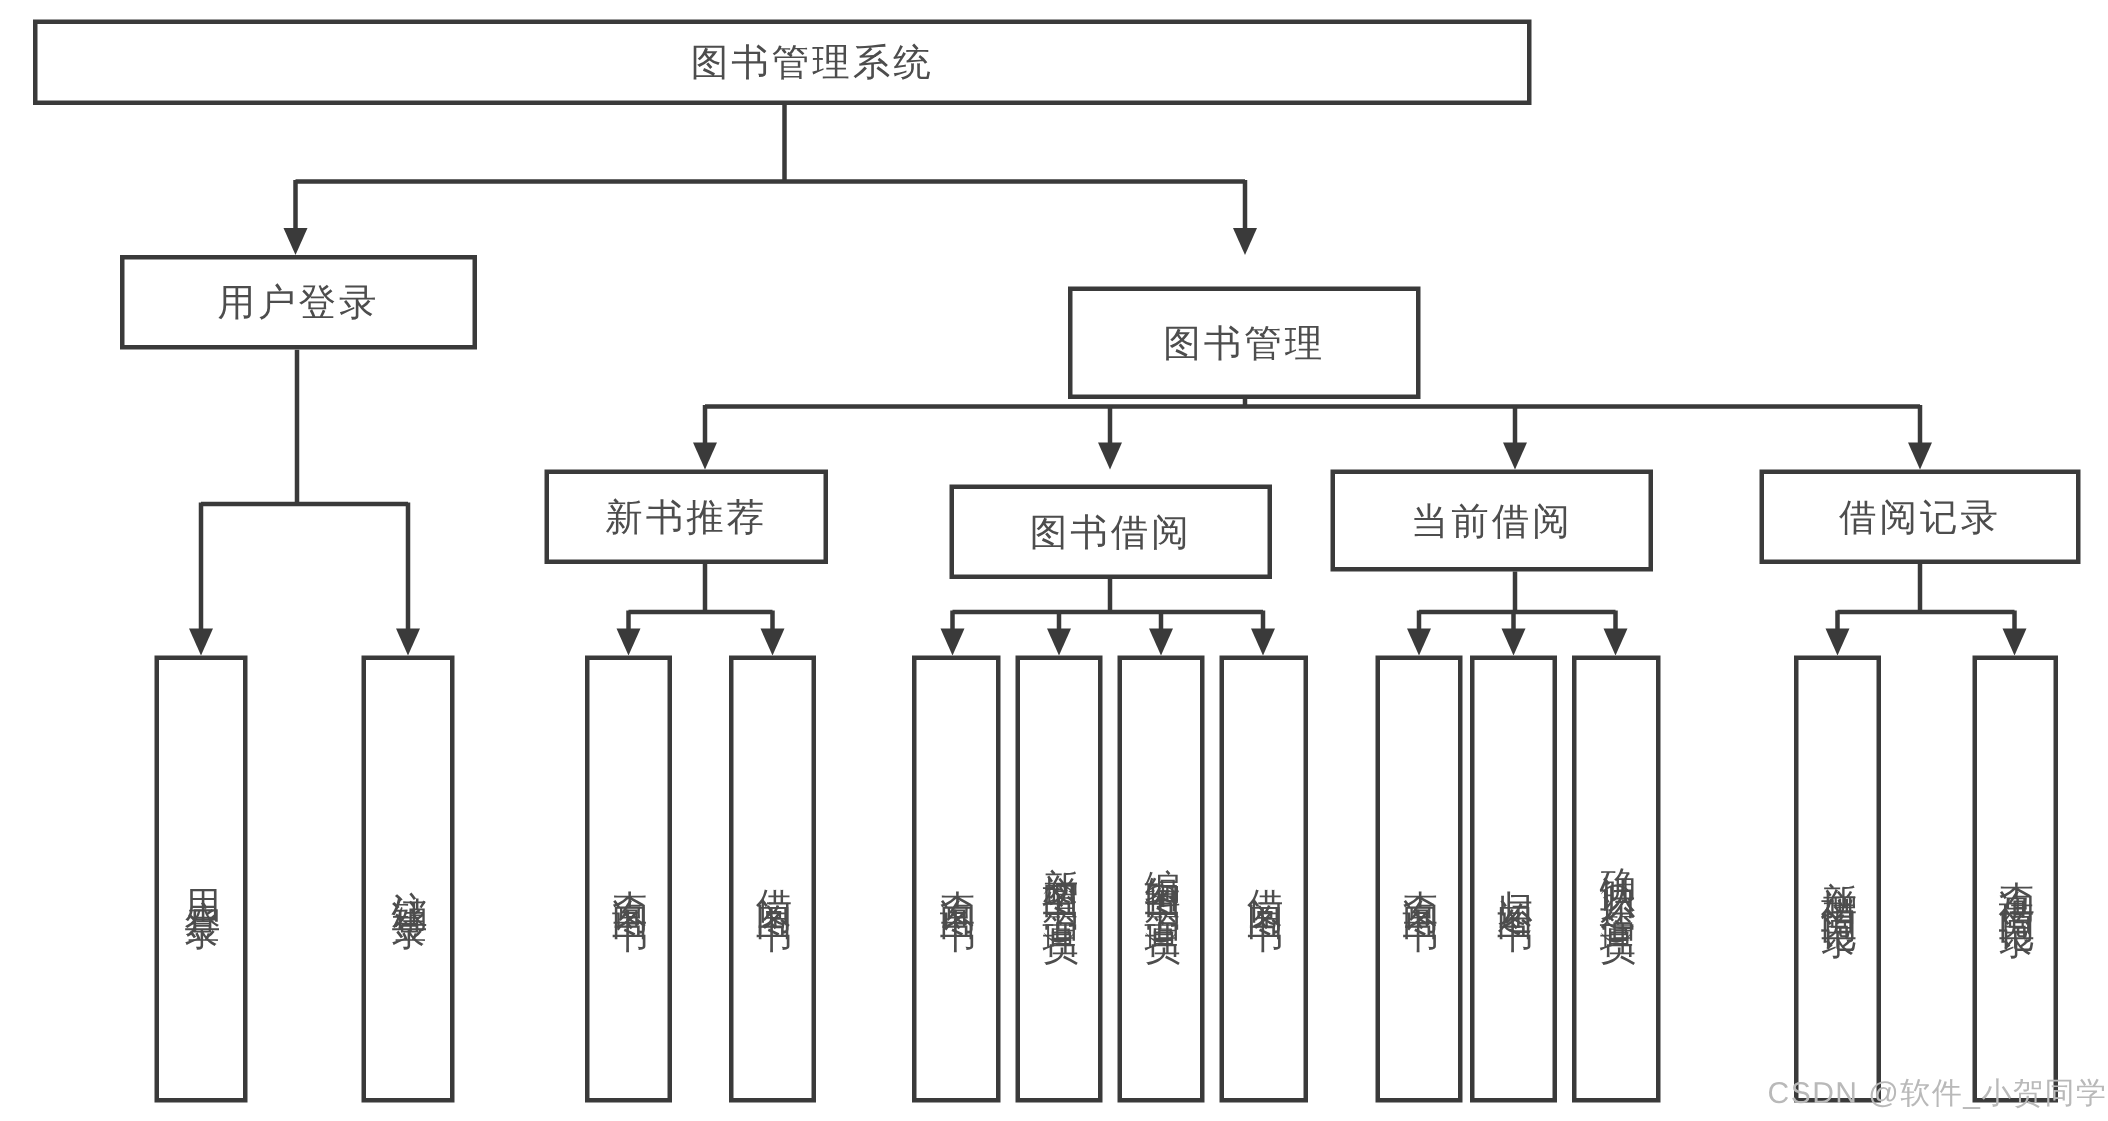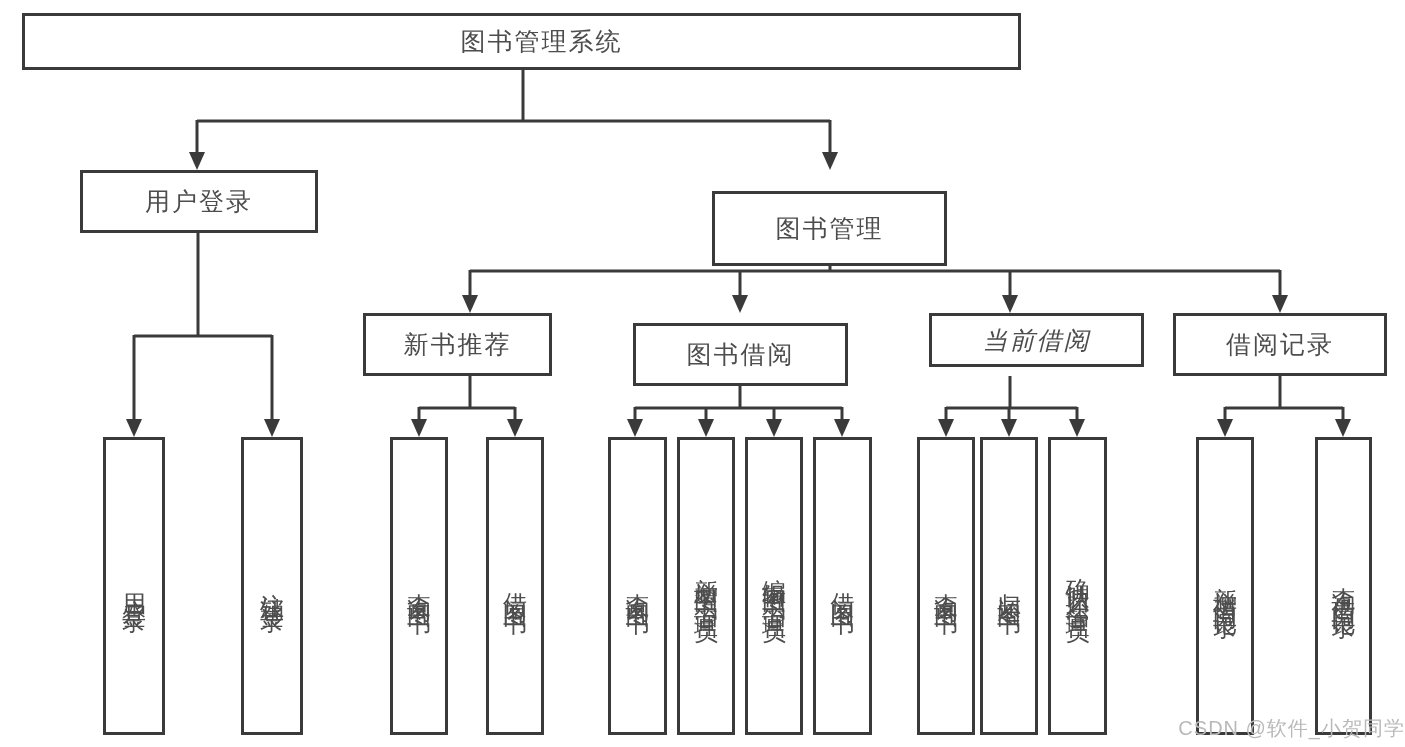--- a/index.html
+++ b/index.html
@@ -120,21 +120,21 @@
       </div>
       <div class="box h" style="left: 712px; top: 174px; width: 235px; height: 75px; margin-top: 17px;">
         <span class="label">图书管理</span>
       </div>
       <div class="box h" style="left: 363px; top: 313px; width: 189px; height: 63px;">
         <span class="label">新书推荐</span>
       </div>
       <div class="box h" style="left: 633px; top: 323px; width: 215px; height: 63px;">
         <span class="label">图书借阅</span>
       </div>
-      <div class="box h" style="left: 929px; top: 313px; width: 215px; height: 54px; font-style: italic;">
+      <div class="box h" style="left: 887px; top: 313px; width: 215px; height: 68px;">
         <span class="label">当前借阅</span>
       </div>
       <div class="box h" style="left: 1173px; top: 313px; width: 214px; height: 63px; text-align: right;">
         <span class="label">借阅记录</span>
       </div>
       <div class="box v" style="left: 103px; top: 437px; width: 62px; height: 298px;">
         <span class="label">用户登录</span>
       </div>
       <div class="box v" style="left: 241px; top: 437px; width: 62px; height: 298px;">
         <span class="label">注销登录</span>

